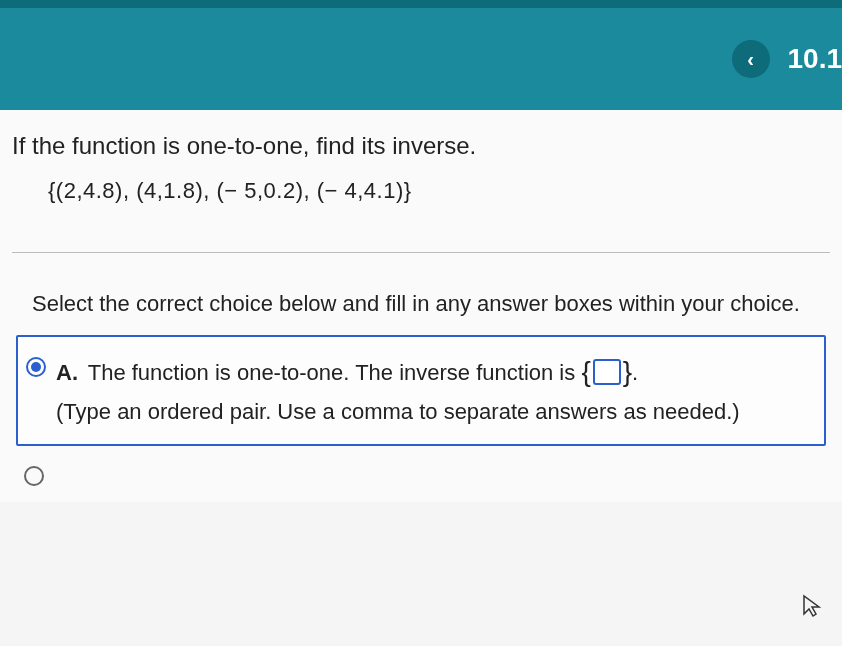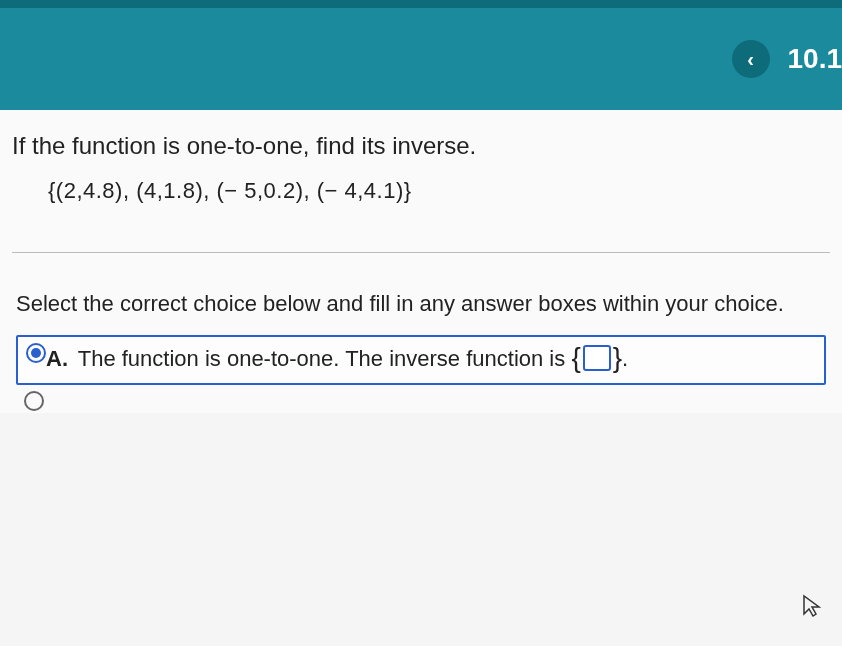--- a/index.html
+++ b/index.html
@@ -65,31 +65,32 @@
     }
     .divider {
       border: none;
       border-top: 1px solid #bbb;
       margin-top: 48px;
       margin-bottom: 0;
     }
     .instruction {
       font-size: 22px;
       color: #222;
-      margin: 38px 0 18px 4px;
+      margin: 38px 0 18px 20px;
     }
     .choices {
       padding: 0 4px;
     }
     .choice {
       display: flex;
       align-items: flex-start;
       font-size: 22px;
       color: #222;
-      padding: 2px 8px;
+      padding: 16px 8px;
+      gap: 10px;
     }
     .choice.selected {
       border: 2px solid #2a5fcf;
       border-radius: 2px;
       background: #fdfdfd;
     }
     .radio {
       width: 20px;
       height: 20px;
       border: 2px solid #2a5fcf;
@@ -164,20 +165,21 @@
 
   <div class="choices">
 
     <div class="choice selected">
       <div class="radio filled"></div>
       <div class="choice-body">
         <span class="choice-letter">A.</span>
         <span>The function is one-to-one. The inverse function is </span>
         <span class="brace">{</span><span class="answer-box"></span><span class="brace">}</span><span>.</span>
         <br>
+        <span>(Type an ordered pair. Use a comma to separate answers as needed.)</span>
       </div>
     </div>
 
     <div class="choice">
       <div class="radio empty"></div>
     </div>
 
   </div>
 </div>
 

